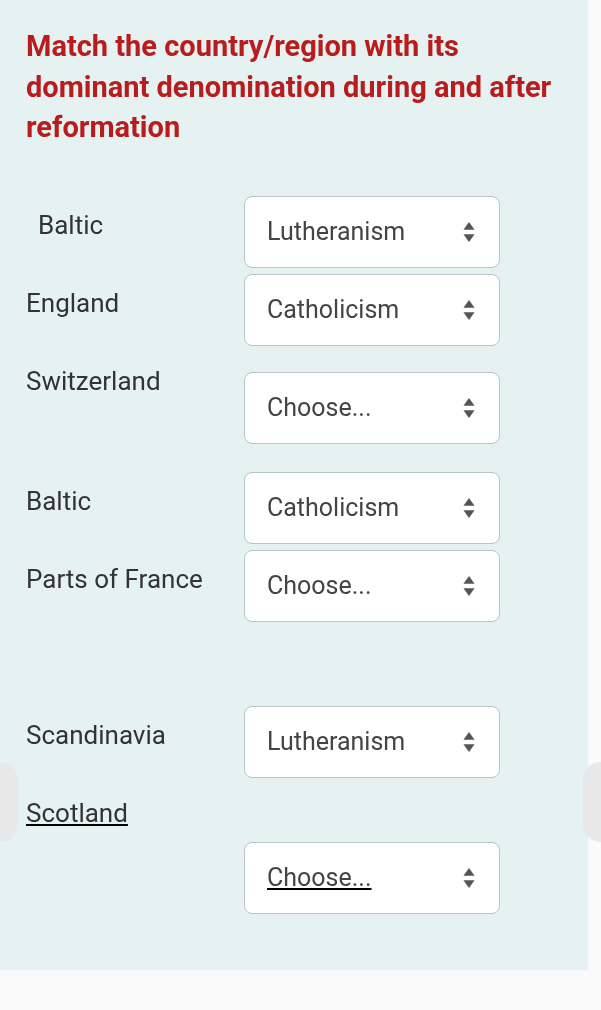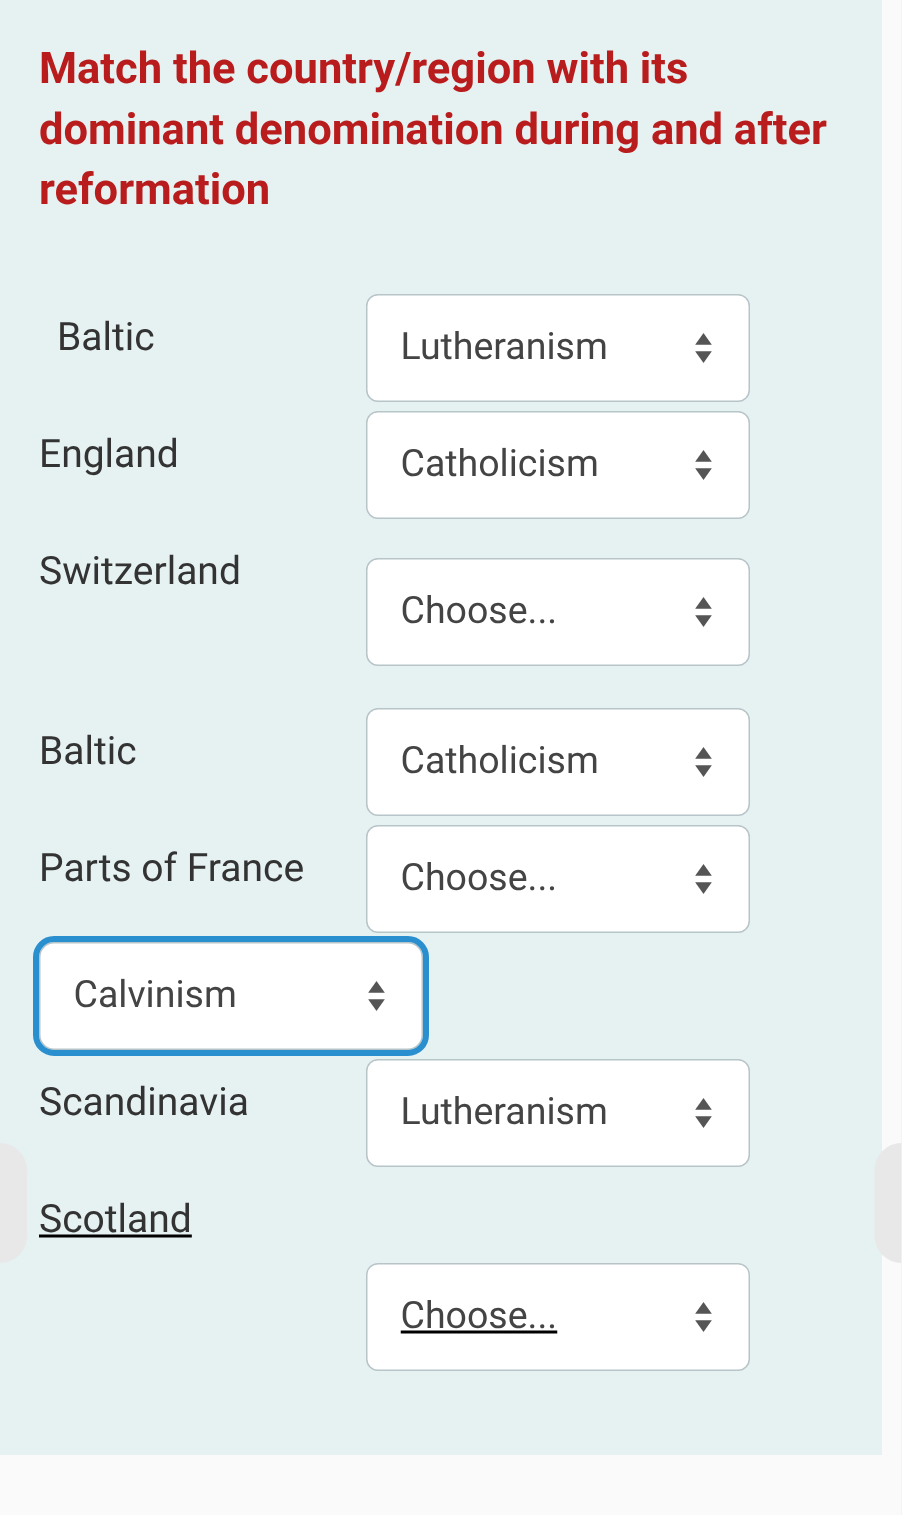--- a/index.html
+++ b/index.html
@@ -179,31 +179,20 @@
             <span class="sort-icon">
               <svg viewBox="0 0 12 18" fill="#555">
                 <path d="M6 0 L11 7 L1 7 Z"></path>
                 <path d="M6 18 L1 11 L11 11 Z"></path>
               </svg>
             </span>
           </div>
         </div>
       </div>
       <div class="pair-row">
-        <div class="select-wrap">
-          <div class="select-box focused">
-            <span class="select-text">Calvinism</span>
-            <span class="sort-icon">
-              <svg viewBox="0 0 12 18" fill="#555">
-                <path d="M6 0 L11 7 L1 7 Z"></path>
-                <path d="M6 18 L1 11 L11 11 Z"></path>
-              </svg>
-            </span>
-          </div>
-        </div>
       </div>
       <div class="pair-row">
         <div class="pair-label">Scandinavia</div>
         <div class="select-wrap">
           <div class="select-box">
             <span class="select-text">Lutheranism</span>
             <span class="sort-icon">
               <svg viewBox="0 0 12 18" fill="#555">
                 <path d="M6 0 L11 7 L1 7 Z"></path>
                 <path d="M6 18 L1 11 L11 11 Z"></path>

